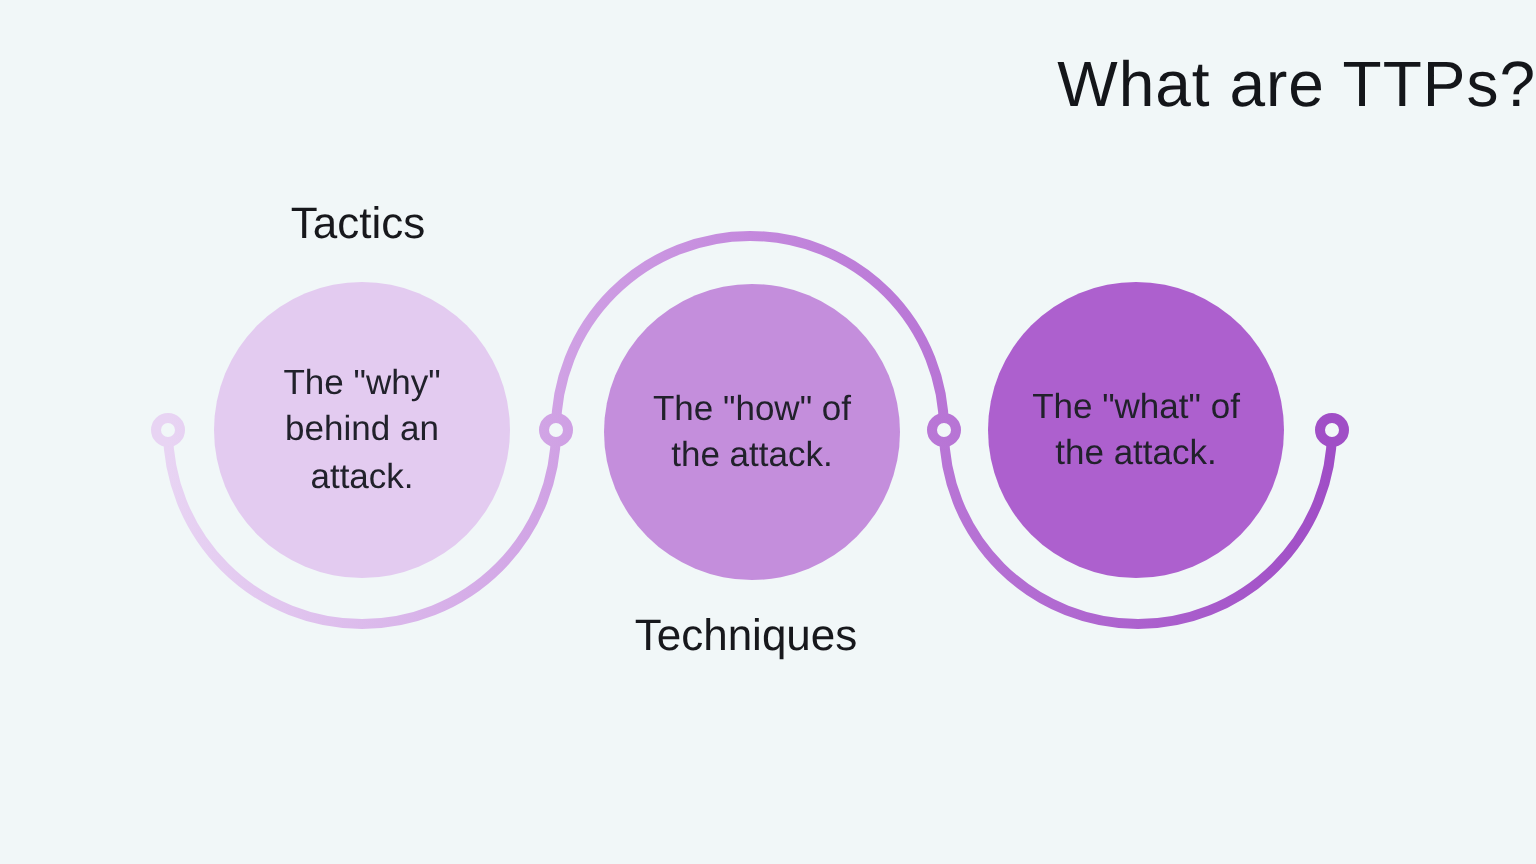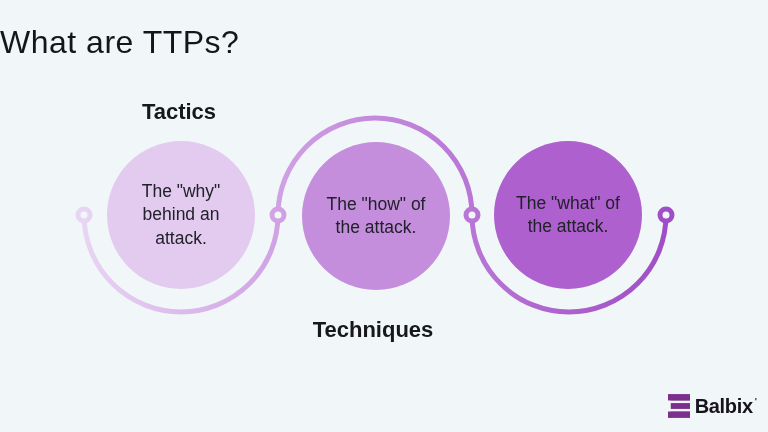--- a/index.html
+++ b/index.html
@@ -7,21 +7,21 @@
     position:relative;
     width:768px;height:432px;
     background:#f1f7f8;
     overflow:hidden;
     font-family:"Liberation Sans", sans-serif;
   }
   .title{
     position:absolute;
     left:0;top:24px;width:768px;
     margin:0;
-    text-align:left;
+    text-align:right;
     font-size:32px;
     font-weight:500;
     letter-spacing:.5px;
     color:#14161a;
   }
   .connector{
     position:absolute;left:0;top:0;
   }
   .circle{
     position:absolute;
@@ -37,26 +37,26 @@
     white-space:pre-line;
   }
   .c1{left:107px;top:141px;background:#e3cbf0;}
   .c2{left:302px;top:142px;background:#c48edc;}
   .c3{left:494px;top:141px;background:#ad60ce;}
   .stage-label{
     position:absolute;
     width:220px;
     text-align:center;
     font-size:22px;
-    font-weight:700;
+    font-weight:400;
     color:#17181c;
   }
   .label-tactics{left:69px;top:99px;}
   .label-procedures{left:475px;top:99px;}
-  .label-techniques{left:263px;top:317px;}
+  .label-techniques{left:263px;top:305px;}
   .logo{
     position:absolute;
     right:11px;top:394px;
     display:flex;align-items:center;gap:5px;
   }
   .logo-word{
     font-size:20px;
     font-weight:800;
     letter-spacing:-0.3px;
     color:#17131c;
@@ -102,24 +102,14 @@
 the attack.</span>
   </div>
   <div class="circle c3">
     <span>The "what" of
 the attack.</span>
   </div>
 
   <div class="stage-label label-tactics">Tactics</div>
   <div class="stage-label label-techniques">Techniques</div>
 
-  <div class="logo">
-    <svg width="22" height="24" viewBox="0 0 24 26">
-      <rect x="0" y="0" width="24" height="26" fill="#7d2f8d"></rect>
-      <rect x="0" y="7.2" width="24" height="2.6" fill="#f1f7f8"></rect>
-      <rect x="0" y="16.2" width="24" height="2.6" fill="#f1f7f8"></rect>
-      <rect x="0" y="7.2" width="3" height="11.6" fill="#f1f7f8"></rect>
-    </svg>
-    <span class="logo-word">Balbix</span>
-    <span class="logo-mark">'</span>
-  </div>
 
 </div>
 
 </body></html>

